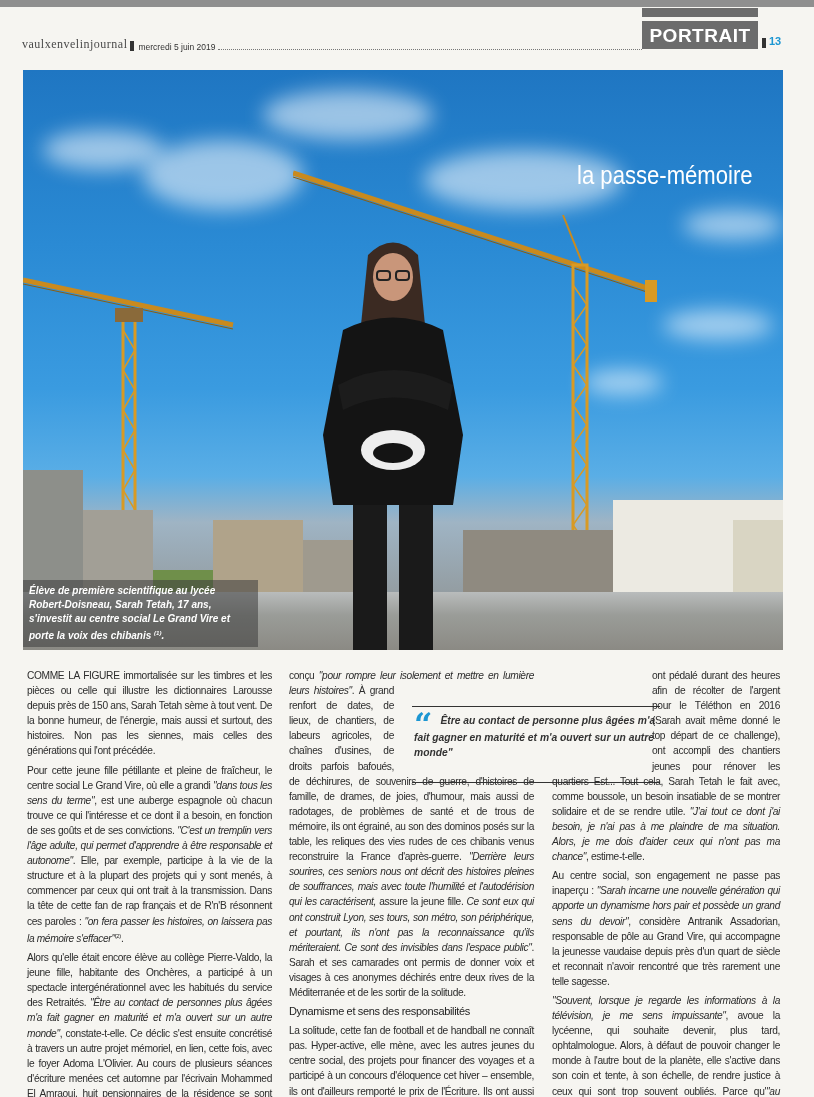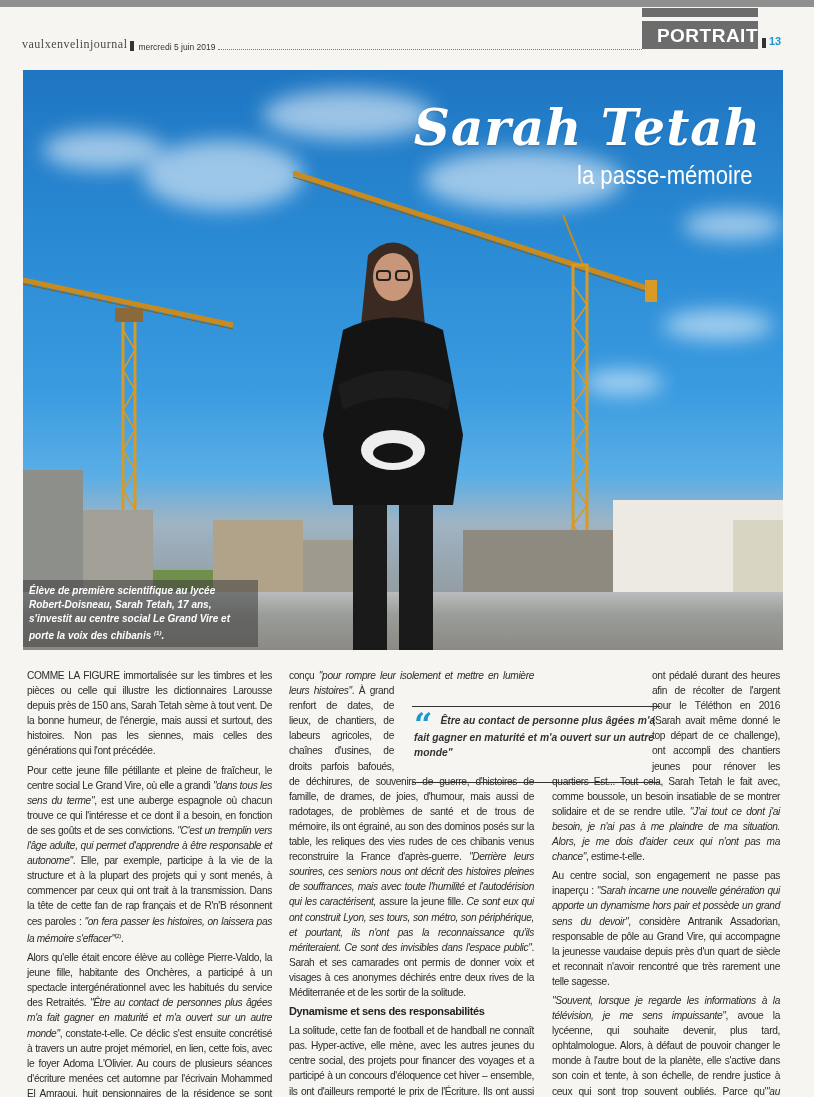--- a/index.html
+++ b/index.html
@@ -5,21 +5,21 @@
   * { box-sizing: border-box; margin: 0; padding: 0; }
   html, body { width: 814px; height: 1097px; overflow: hidden; }
   body { background: #f6f5f1; font-family: "Liberation Sans", sans-serif; color: #2a2a2a; position: relative; }
   .topband { position: absolute; left: 0; top: 0; width: 814px; height: 7px; background: #8f8f8f; }
   .masthead { position: absolute; left: 22px; top: 37px; display: flex; align-items: flex-end; width: 620px; }
   .logo { font-family: Liberation Serif, serif; font-size: 12px; letter-spacing: 0.5px; color: #4a4a4a; font-weight: 300; }
   .logo-bar { display: inline-block; width: 4px; height: 10px; background: #333; margin: 0 4px 1px 3px; }
   .date { font-family: "Liberation Sans Narrow", "Liberation Sans", sans-serif; font-size: 8.5px; color: #333; white-space: nowrap; }
   .dots { flex: 1; border-bottom: 1px dotted #777; margin: 0 0 2px 2px; height: 1px; }
   .section-tab-top { position: absolute; left: 642px; top: 8px; width: 116px; height: 9px; background: #6c6c6c; }
-  .section-tab { position: absolute; left: 642px; top: 21px; width: 116px; height: 28px; background: #6c6c6c; color: #fff; font-weight: bold; font-size: 19px; text-align: right; line-height: 30px; letter-spacing: 0.5px; }
+  .section-tab { position: absolute; left: 642px; top: 21px; width: 116px; height: 28px; background: #6c6c6c; color: #fff; font-weight: bold; font-size: 19px; text-align: center; line-height: 30px; letter-spacing: 0.5px; }
   .page-mark { position: absolute; left: 762px; top: 38px; width: 4px; height: 10px; background: #333; }
   .page-num { position: absolute; left: 769px; top: 35px; font-size: 11px; font-weight: bold; color: #1c96d2; }
 
   .photo { position: absolute; left: 23px; top: 70px; width: 760px; height: 580px; overflow: hidden;
     background: linear-gradient(180deg, #1f76c2 0%, #2a8ad4 30%, #3a9be0 55%, #5aaee6 70%, #9fb4c4 78%, #8a8a86 100%); }
   .cloud { position: absolute; border-radius: 50%; background: rgba(255,255,255,0.55); filter: blur(10px); }
   .title { position: absolute; right: 22px; top: 28px; font-family: "DejaVu Serif", serif; font-style: italic; font-weight: bold; font-size: 50px; color: #fff; letter-spacing: 1px; text-shadow: 0 1px 2px rgba(0,0,0,0.15); }
   .subtitle { position: absolute; right: 30px; top: 90px; font-family: "Liberation Sans", sans-serif; font-size: 26px; color: #fff; font-weight: 300; transform: scaleX(0.85); transform-origin: right; }
   .crane { position: absolute; }
   .buildings { position: absolute; left: 0; bottom: 40px; width: 760px; height: 150px; }
@@ -29,21 +29,21 @@
   .caption { position: absolute; left: 0; top: 510px; width: 235px; padding: 4px 6px 4px 6px; background: rgba(60,60,60,0.55); color: #fff; font-style: italic; font-weight: bold; font-size: 10px; line-height: 14px; font-family: "Liberation Sans", sans-serif; }
   .caption sup { font-size: 6px; }
 
   .col { position: absolute; top: 664px; font-family: "Liberation Sans Narrow", "Liberation Sans", sans-serif; font-size: 10.2px; line-height: 15.1px; color: #2c2c2c; text-align: justify; letter-spacing: -0.35px; }
   .col p { margin: 4px; }
   .col em { font-style: italic; }
   .col1 { left: 23px; width: 253px; }
   .col2 { left: 285px; width: 253px; }
   .col3 { left: 548px; width: 236px; }
   .lead { text-transform: none; }
-  .subhead { font-weight: bold; font-size: 11px; margin-top: 12px; color: #222; }
+  .subhead { font-weight: normal; font-size: 11px; margin-top: 12px; color: #222; }
   .quote-box { position: absolute; left: 412px; top: 706px; width: 248px; border-top: 1px solid #333; border-bottom: 1px solid #333; padding: 6px 2px 22px 2px; font-style: italic; font-weight: bold; font-size: 10.3px; line-height: 15px; color: #333; }
   .quote-mark { color: #1c96d2; font-size: 32px; font-weight: bold; font-style: normal; font-family: "DejaVu Serif", serif; vertical-align: -12px; margin-right: 8px; line-height: 10px; }
   .float-gap-l { float: right; width: 140px; height: 88px; }
   .float-gap-r { float: left; width: 100px; height: 72px; }
   .author { text-align: right; font-size: 11px; margin-top: 1px; }
 </style>
 </head>
 <body>
 
 <div class="topband"></div>
@@ -102,21 +102,20 @@
     <rect x="64" y="36" width="13" height="9" rx="3" fill="none" stroke="#222" stroke-width="2"></rect>
     <rect x="83" y="36" width="13" height="9" rx="3" fill="none" stroke="#222" stroke-width="2"></rect>
     <path d="M30 95 Q80 70 130 95 L150 200 L140 270 L20 270 L10 200 Z" fill="#141414"></path>
     <path d="M25 150 Q80 120 140 150 L135 175 Q80 150 30 175 Z" fill="#1c1c1c"></path>
     <ellipse cx="80" cy="215" rx="32" ry="20" fill="#eeeeee"></ellipse>
     <ellipse cx="80" cy="218" rx="20" ry="10" fill="#141414"></ellipse>
     <rect x="40" y="270" width="34" height="145" fill="#1a1a1a"></rect>
     <rect x="86" y="270" width="34" height="145" fill="#1a1a1a"></rect>
   </svg>
 
-  <div class="title">Sarah Tetah</div>
   <div class="subtitle">la passe-mémoire</div>
 
   <div class="caption">
     <span>Élève de première scientifique au lycée Robert-Doisneau, Sarah Tetah, 17 ans, s'investit au centre social Le Grand Vire et porte la voix des chibanis</span>
     <sup>(1)</sup><span>.</span>
   </div>
 </div>
 
 <div class="col col1">
   <p><span class="lead">COMME LA FIGURE</span><span> immortalisée sur les timbres et les pièces ou celle qui illustre les dictionnaires Larousse depuis près de 150 ans, Sarah Tetah sème à tout vent. De la bonne humeur, de l'énergie, mais aussi et surtout, des histoires. Non pas les siennes, mais celles des générations qui l'ont précédée.</span></p>

